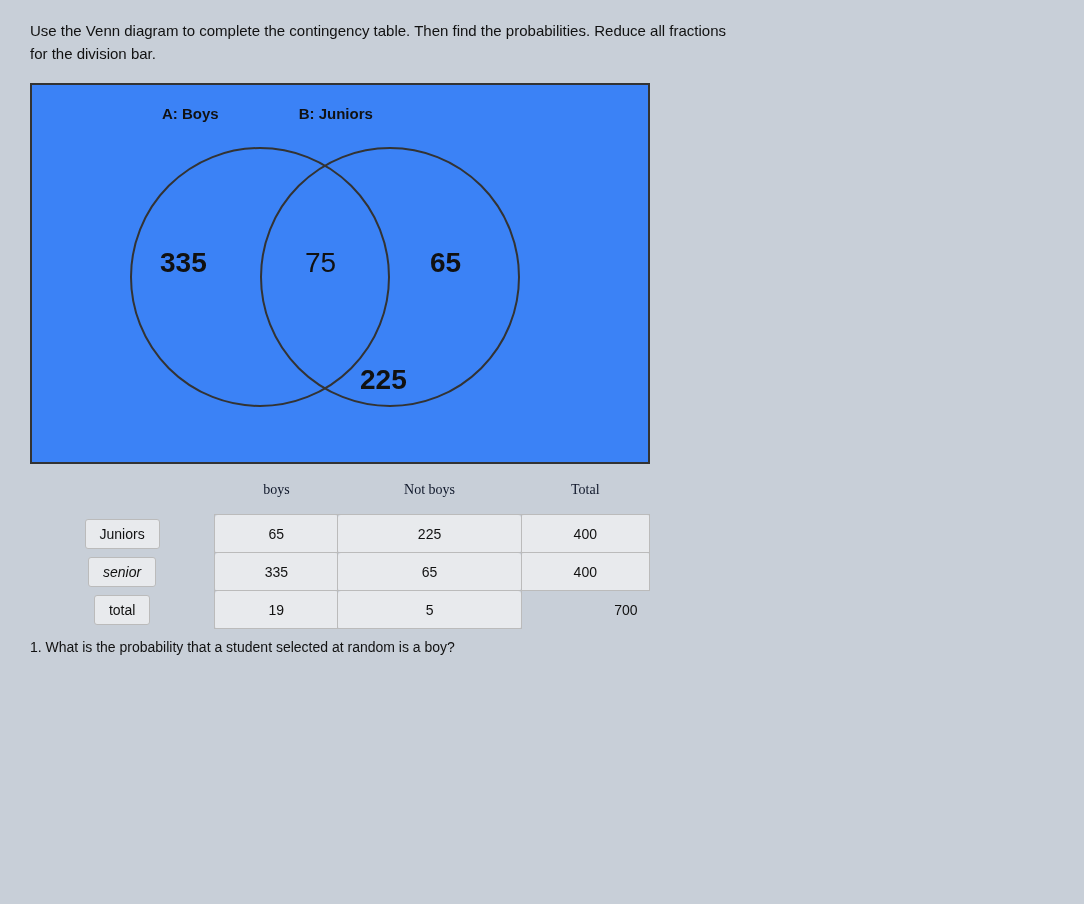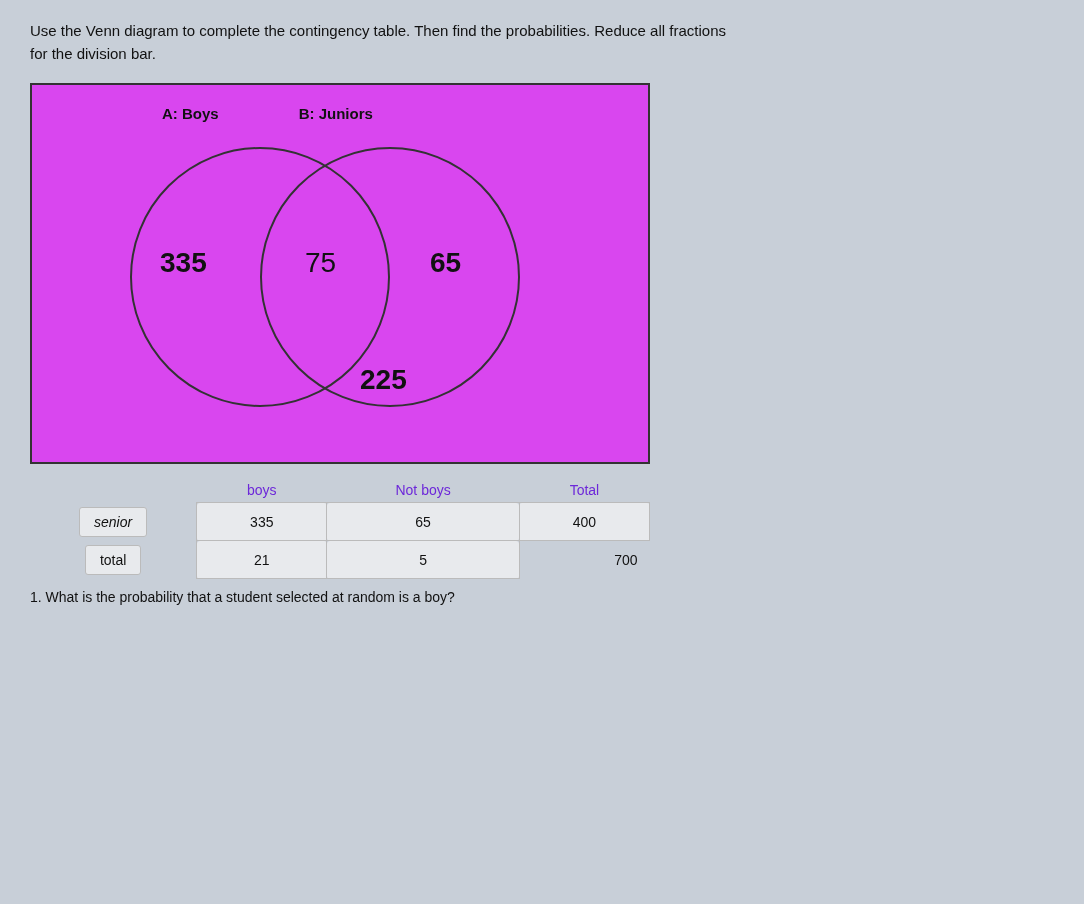--- a/index.html
+++ b/index.html
@@ -24,21 +24,21 @@
     .main-container {
       display: flex;
       flex-direction: column;
       gap: 0;
       max-width: 660px;
     }
 
     
     .venn-box {
       border: 2px solid #333;
-      background: #d946ef;
+      background: #3b82f6;
       padding: 20px 30px 30px 30px;
       position: relative;
       width: 620px;
     }
 
     .venn-labels {
       display: flex;
       justify-content: flex-start;
       gap: 80px;
       padding-left: 100px;
@@ -124,24 +124,25 @@
     }
 
     td, th {
       padding: 8px 12px;
       text-align: center;
       font-size: 14px;
     }
 
     .col-header-row td {
       font-weight: normal;
-      color: #6d28d9;
+      color: #0f172a;
       background: #c8cfd8;
       border: none;
-      padding-bottom: 4px;
+      padding-bottom: 16px;
+      font-family: Liberation Serif, serif;
     }
 
     .col-header-row td:first-child {
       
     }
 
     .data-cell {
       background: #e8eaed;
       border: 1px solid #bbb;
       border-radius: 3px;
@@ -196,35 +197,43 @@
   <div class="table-container">
     <table>
       <tbody>
           <tr class="col-header-row">
         <td class="empty-corner"></td>
         <td>boys</td>
         <td>Not boys</td>
         <td>Total</td>
       </tr>
 
+      <tr>
+        <td class="empty-corner" style="padding: 4px 0;">
+          <span style="display:inline-block; background:#e8eaed; border:1px solid #bbb; border-radius:3px; padding:6px 14px; font-size:14px;">Juniors</span>
+        </td>
+        <td class="data-cell">65</td>
+        <td class="data-cell">225</td>
+        <td class="data-cell">400</td>
+      </tr>
 
       <tr>
         <td class="empty-corner" style="padding: 4px 0;">
           <span style="display:inline-block; background:#e8eaed; border:1px solid #bbb; border-radius:3px; padding:6px 14px; font-size:14px;font-style:italic;">senior</span>
         </td>
         <td class="data-cell">335</td>
         <td class="data-cell">65</td>
         <td class="data-cell">400</td>
       </tr>
 
       <tr>
         <td class="empty-corner" style="padding: 4px 0;">
           <span style="display:inline-block; background:#e8eaed; border:1px solid #bbb; border-radius:3px; padding:6px 14px; font-size:14px;">total</span>
         </td>
-        <td class="data-cell">21</td>
+        <td class="data-cell">19</td>
         <td class="data-cell">5</td>
         <td class="total-plain">700</td>
       </tr>
     </tbody>
       </table>
   </div>
 
 </div>
 
 <p class="question-text">1. What is the probability that a student selected at random is a boy?</p>

